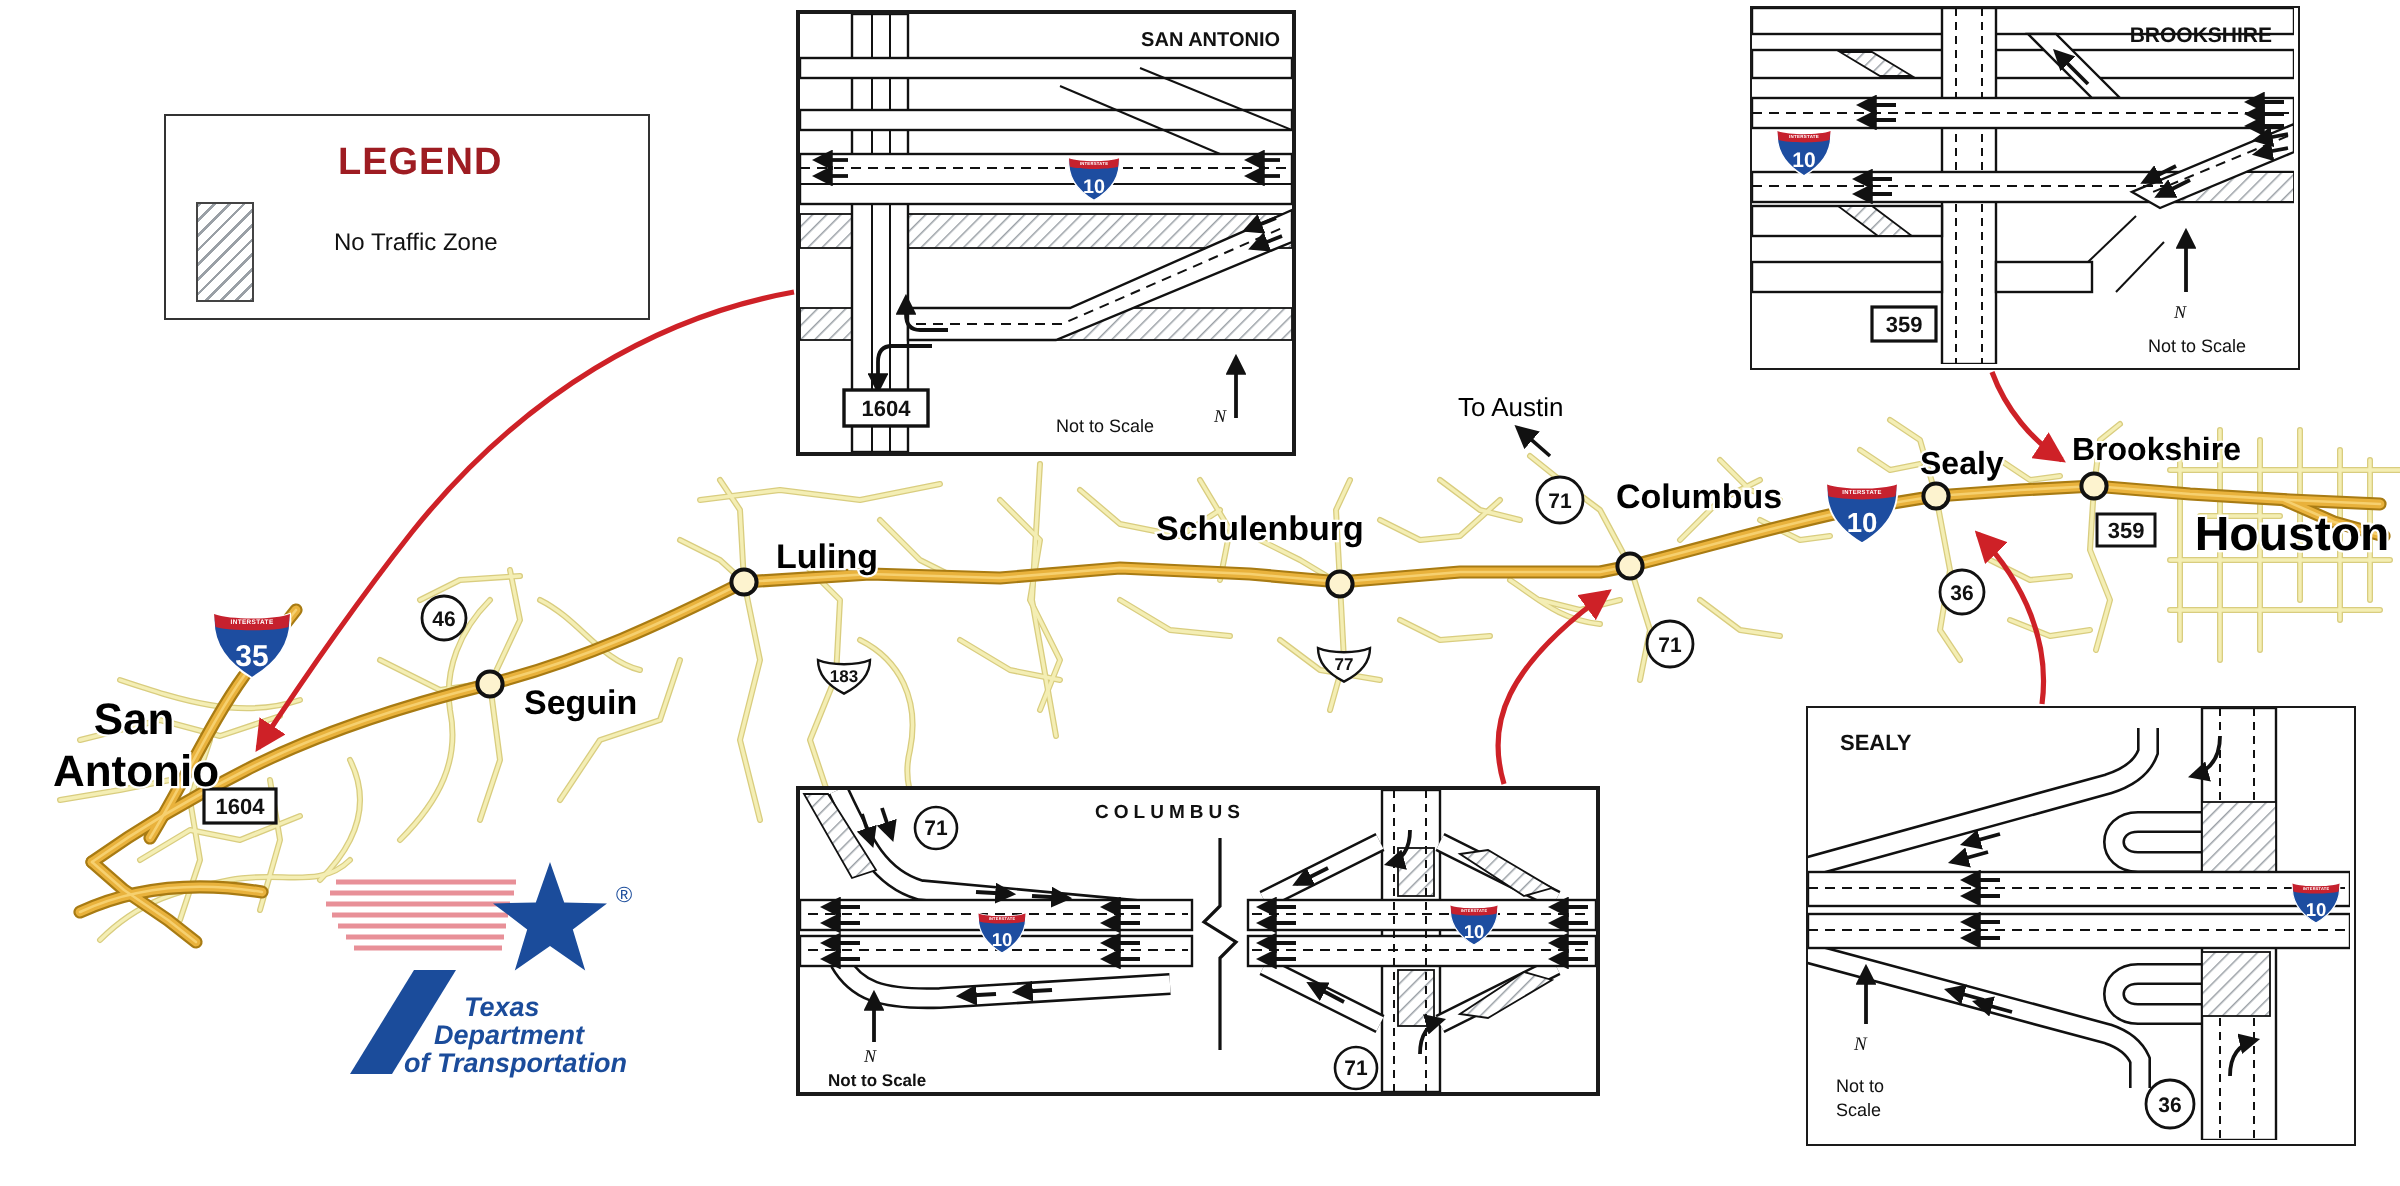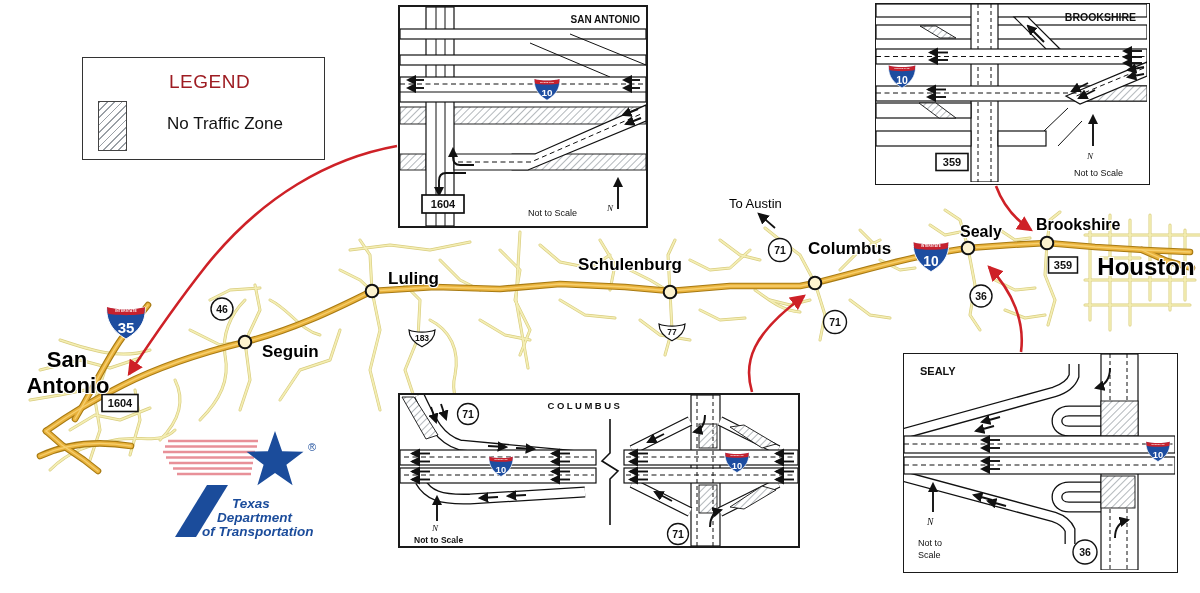--- a/index.html
+++ b/index.html
@@ -29,24 +29,24 @@
   .inset-title{font-weight:bold;fill:#111}
   .note{fill:#111}
   .north{font-style:italic;fill:#111;font-family:"Liberation Serif",serif}
   .sh-int{font-size:3.2px;font-weight:bold;fill:#fff;text-anchor:middle;letter-spacing:.2px}
   .sh-num{font-size:15px;font-weight:bold;fill:#fff;text-anchor:middle}
   .us-num{font-size:8.5px;font-weight:bold;fill:#111;text-anchor:middle}
   .c-num{font-size:10.5px;font-weight:bold;fill:#111;text-anchor:middle}
   .r-num{font-size:11px;font-weight:bold;fill:#111;text-anchor:middle}
   
   #legend{left:82px;top:57px;width:243px;height:103px;border:1.6px solid #333;background:#fff;z-index:12;box-sizing:border-box}
-  #legend .ltitle{position:absolute;left:86px;top:13px;color:#9e1c22;font-weight:normal;font-size:19px;letter-spacing:.5px}
+  #legend .ltitle{position:absolute;left:86px;top:13px;color:#9e1c22;font-weight:bold;font-size:19px;letter-spacing:.5px}
   #legend .swatch{position:absolute;left:15px;top:43px;width:27px;height:48px;border:1.2px solid #444;
       background:repeating-linear-gradient(135deg,#9aa0a6 0 1.3px,#fff 1.3px 5.2px)}
-  #legend .litem{position:absolute;left:84px;top:56px;color:#111;font-size:17px}
+  #legend .litem{position:absolute;left:84px;top:56px;color:#111;font-size:12px}
   
   .inset{background:#fff;border:2px solid #1a1a1a;box-sizing:border-box;z-index:10}
   #inset-sa{left:398px;top:5px;width:250px;height:223px}
   #inset-bk{left:875px;top:3px;width:275px;height:182px;border-width:1.7px}
   #inset-co{left:398px;top:393px;width:402px;height:155px}
   #inset-se{left:903px;top:353px;width:275px;height:220px;border-width:1.7px}
   #logo{left:160px;top:425px;width:240px;height:130px;z-index:6}
   #overlay{left:0;top:0;z-index:40;pointer-events:none}
   #mapsvg{left:0;top:0;z-index:1}
 </style>

